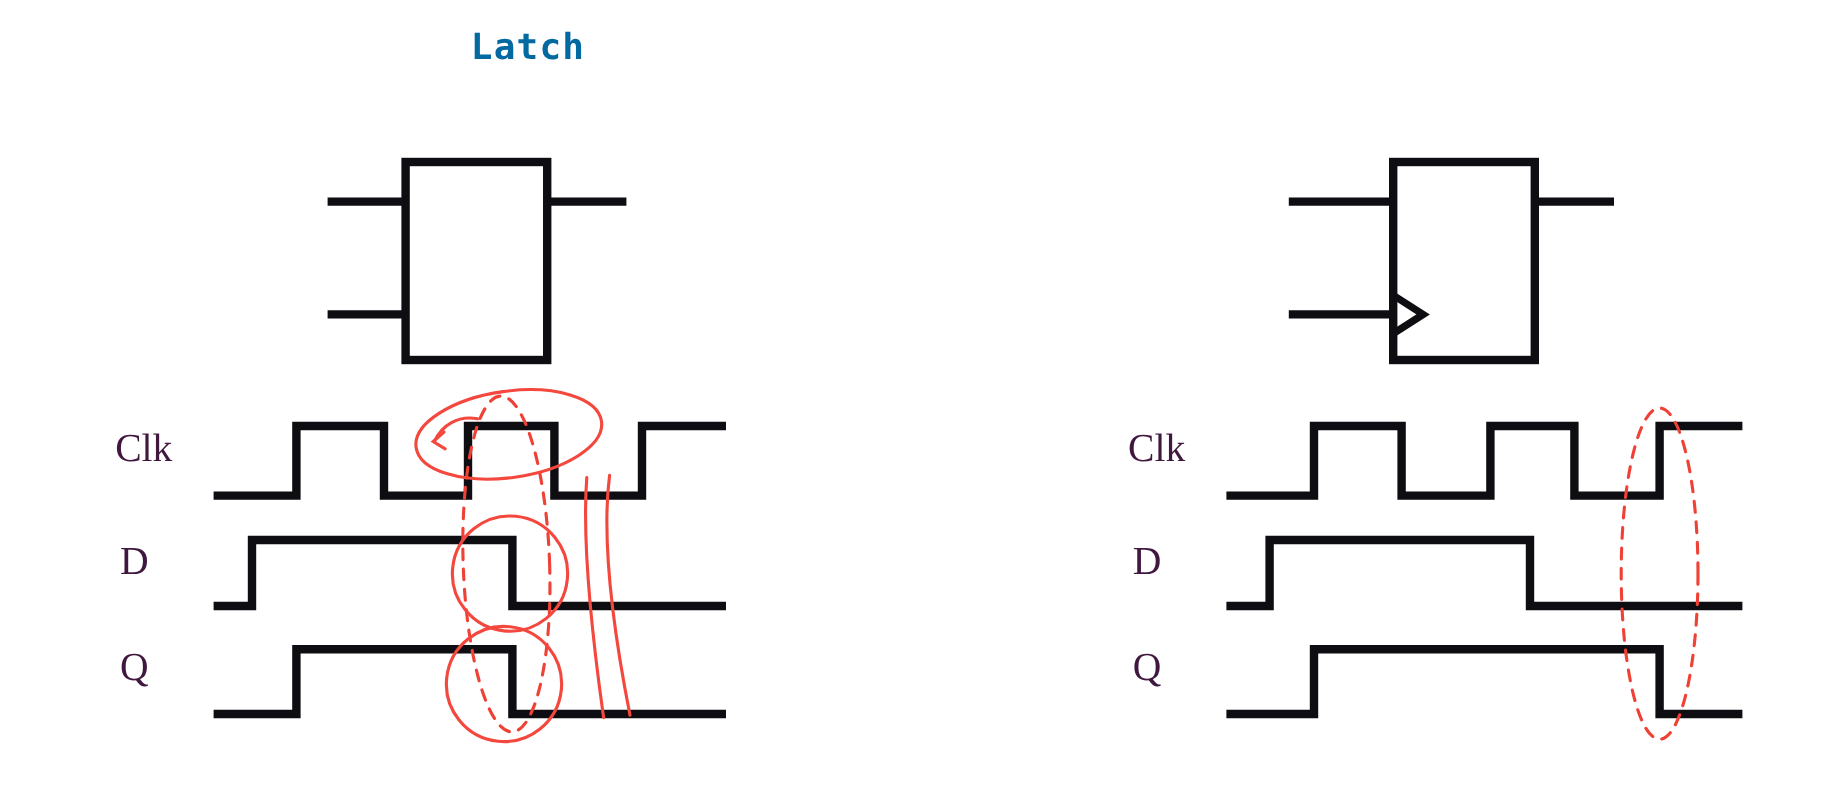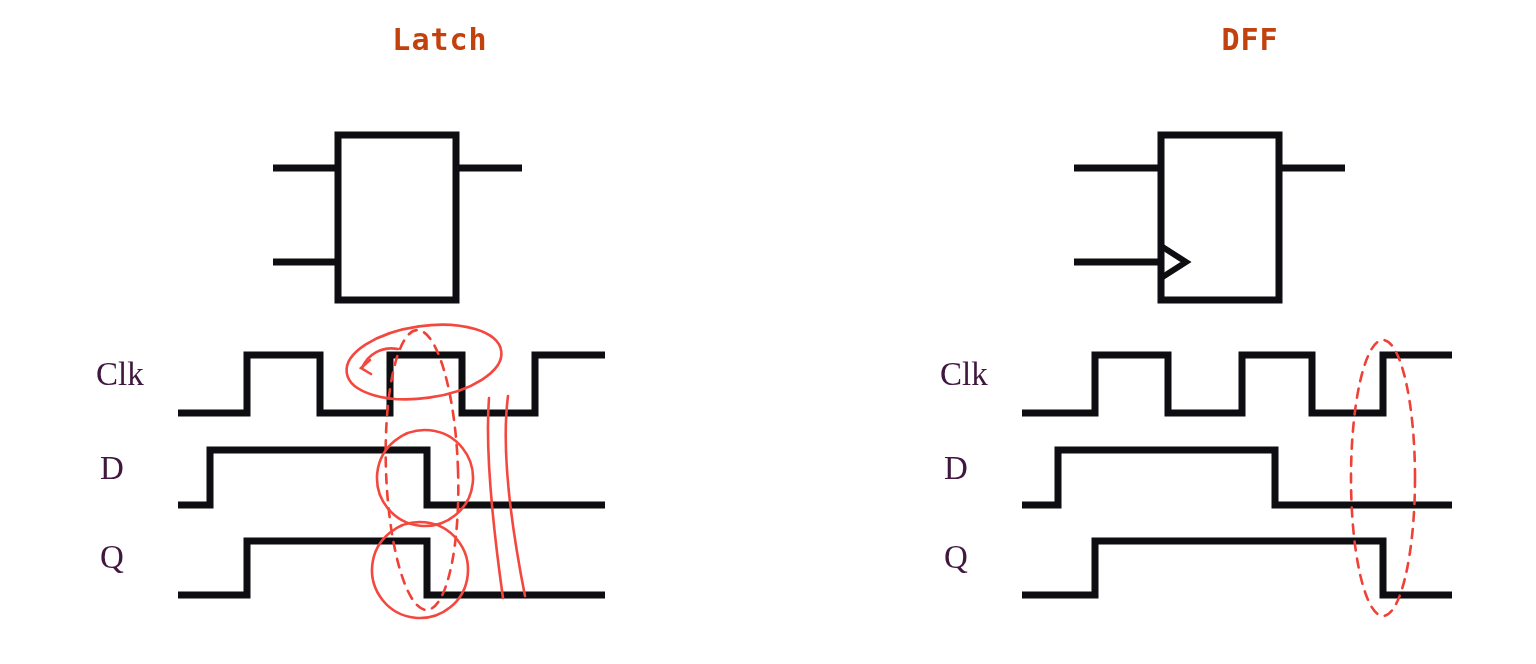--- a/index.html
+++ b/index.html
@@ -18,21 +18,21 @@
     position: absolute;
     left: 0; top: 0;
     width: 1536px;
     height: 664px;
   }
   .panel-title {
     position: absolute;
     font-family: "DejaVu Sans Mono", monospace;
     font-size: 30px;
     font-weight: 700;
-    color: #c2410c;
+    color: #0369a1;
     letter-spacing: 1px;
     white-space: nowrap;
     text-align: center;
   }
   .title-latch { left: 240px; top: 22px; width: 400px; }
   .title-dff   { left: 1050px; top: 22px; width: 400px; }
 
   .sym-label {
     position: absolute;
     font-family: "Liberation Serif", serif;
@@ -93,21 +93,20 @@
     stroke-dasharray: 9 8;
     stroke-linecap: round;
   }
 </style>
 </head>
 <body>
 
 <div class="stage">
 
   <div class="panel-title title-latch">Latch</div>
-  <div class="panel-title title-dff">DFF</div>
 
   <div class="sym-label" style="left:357px; top:152px;">D</div>
   <div class="sym-label" style="left:417px; top:152px;">Q</div>
   <div class="sym-label" style="left:353px; top:240px;">Clk</div>
 
   <div class="sym-label" style="left:1180px; top:152px;">D</div>
   <div class="sym-label" style="left:1237px; top:152px;">Q</div>
   <div class="sym-label" style="left:1172px; top:240px;">Clk</div>
 
   <div class="wave-label" style="left:96px; top:358px;">Clk</div>

